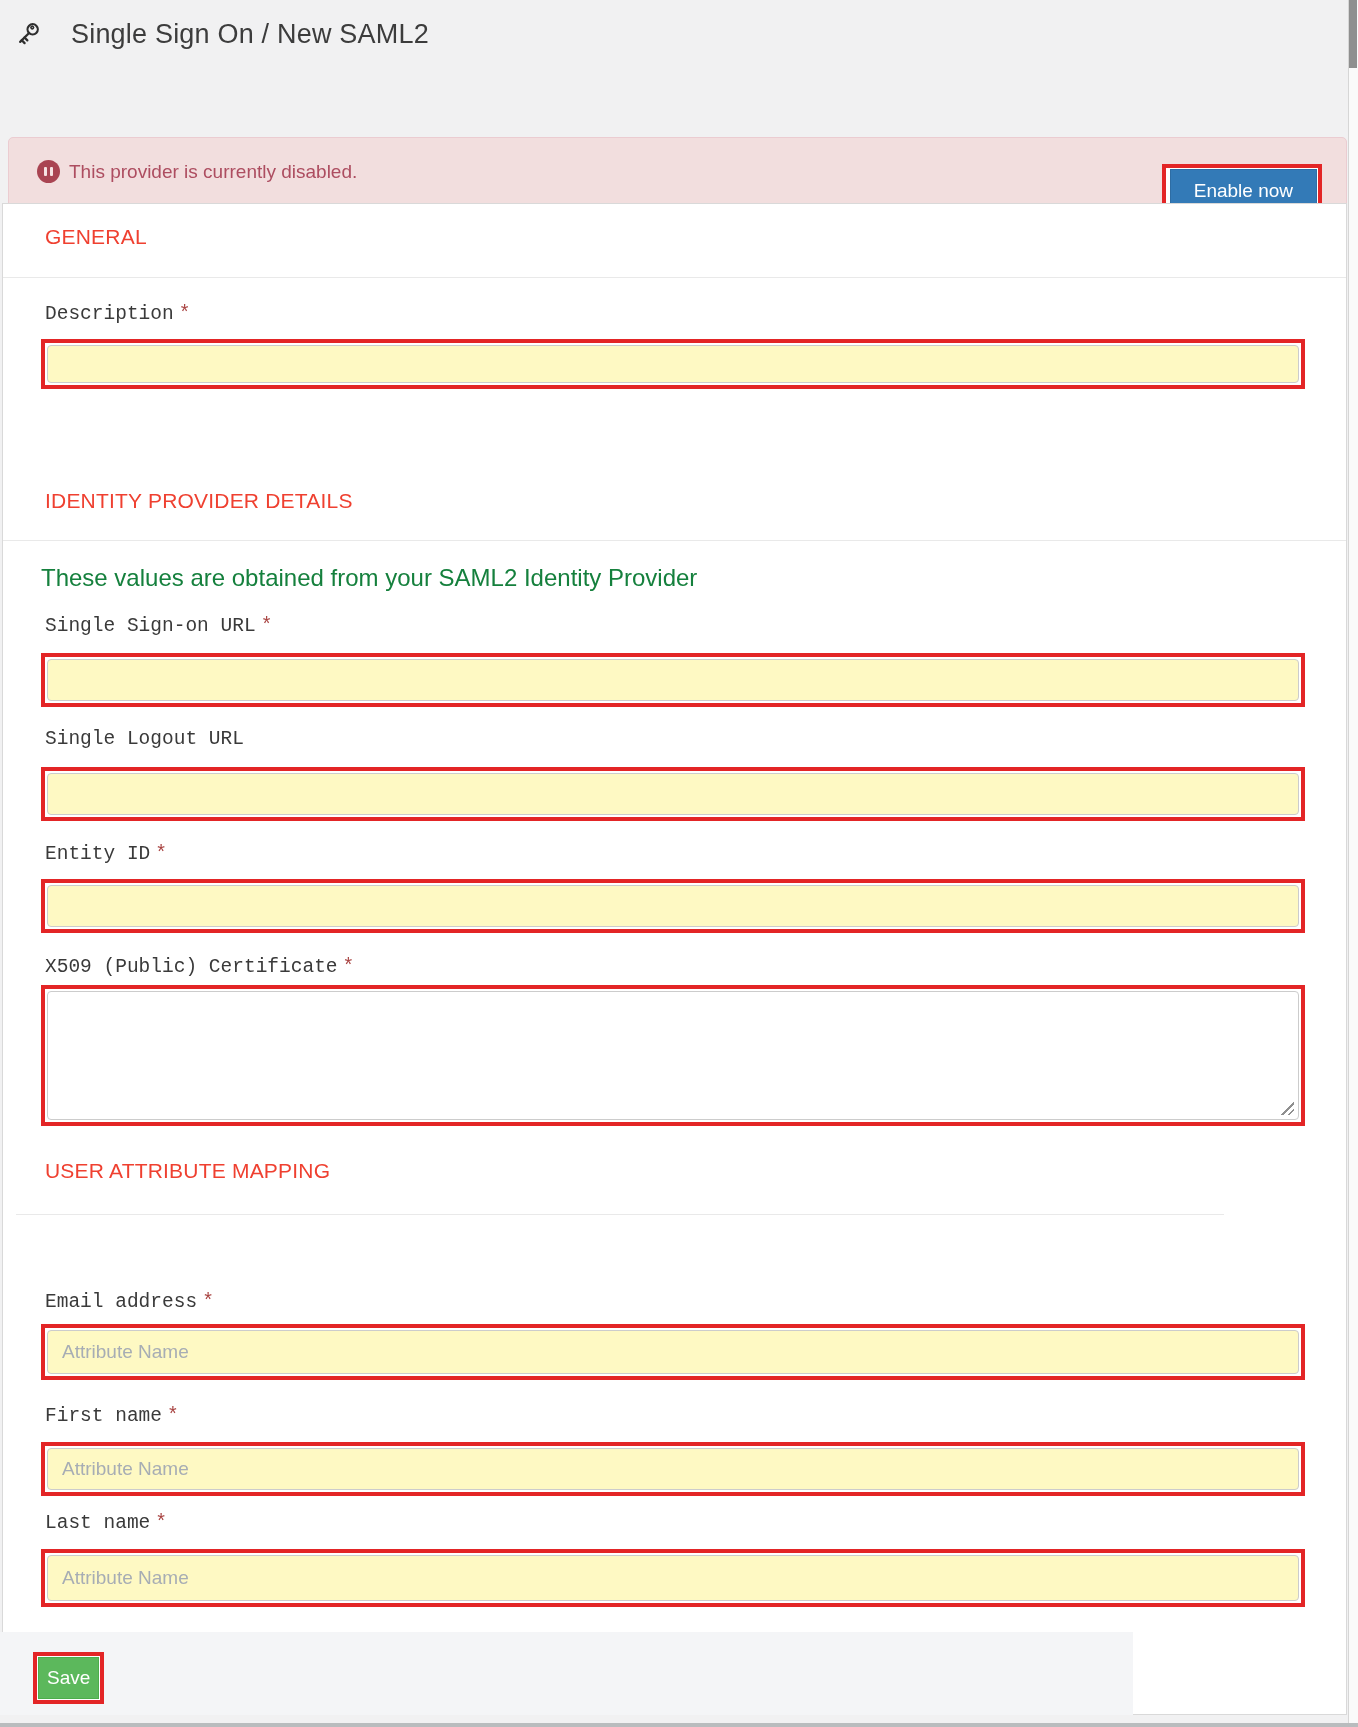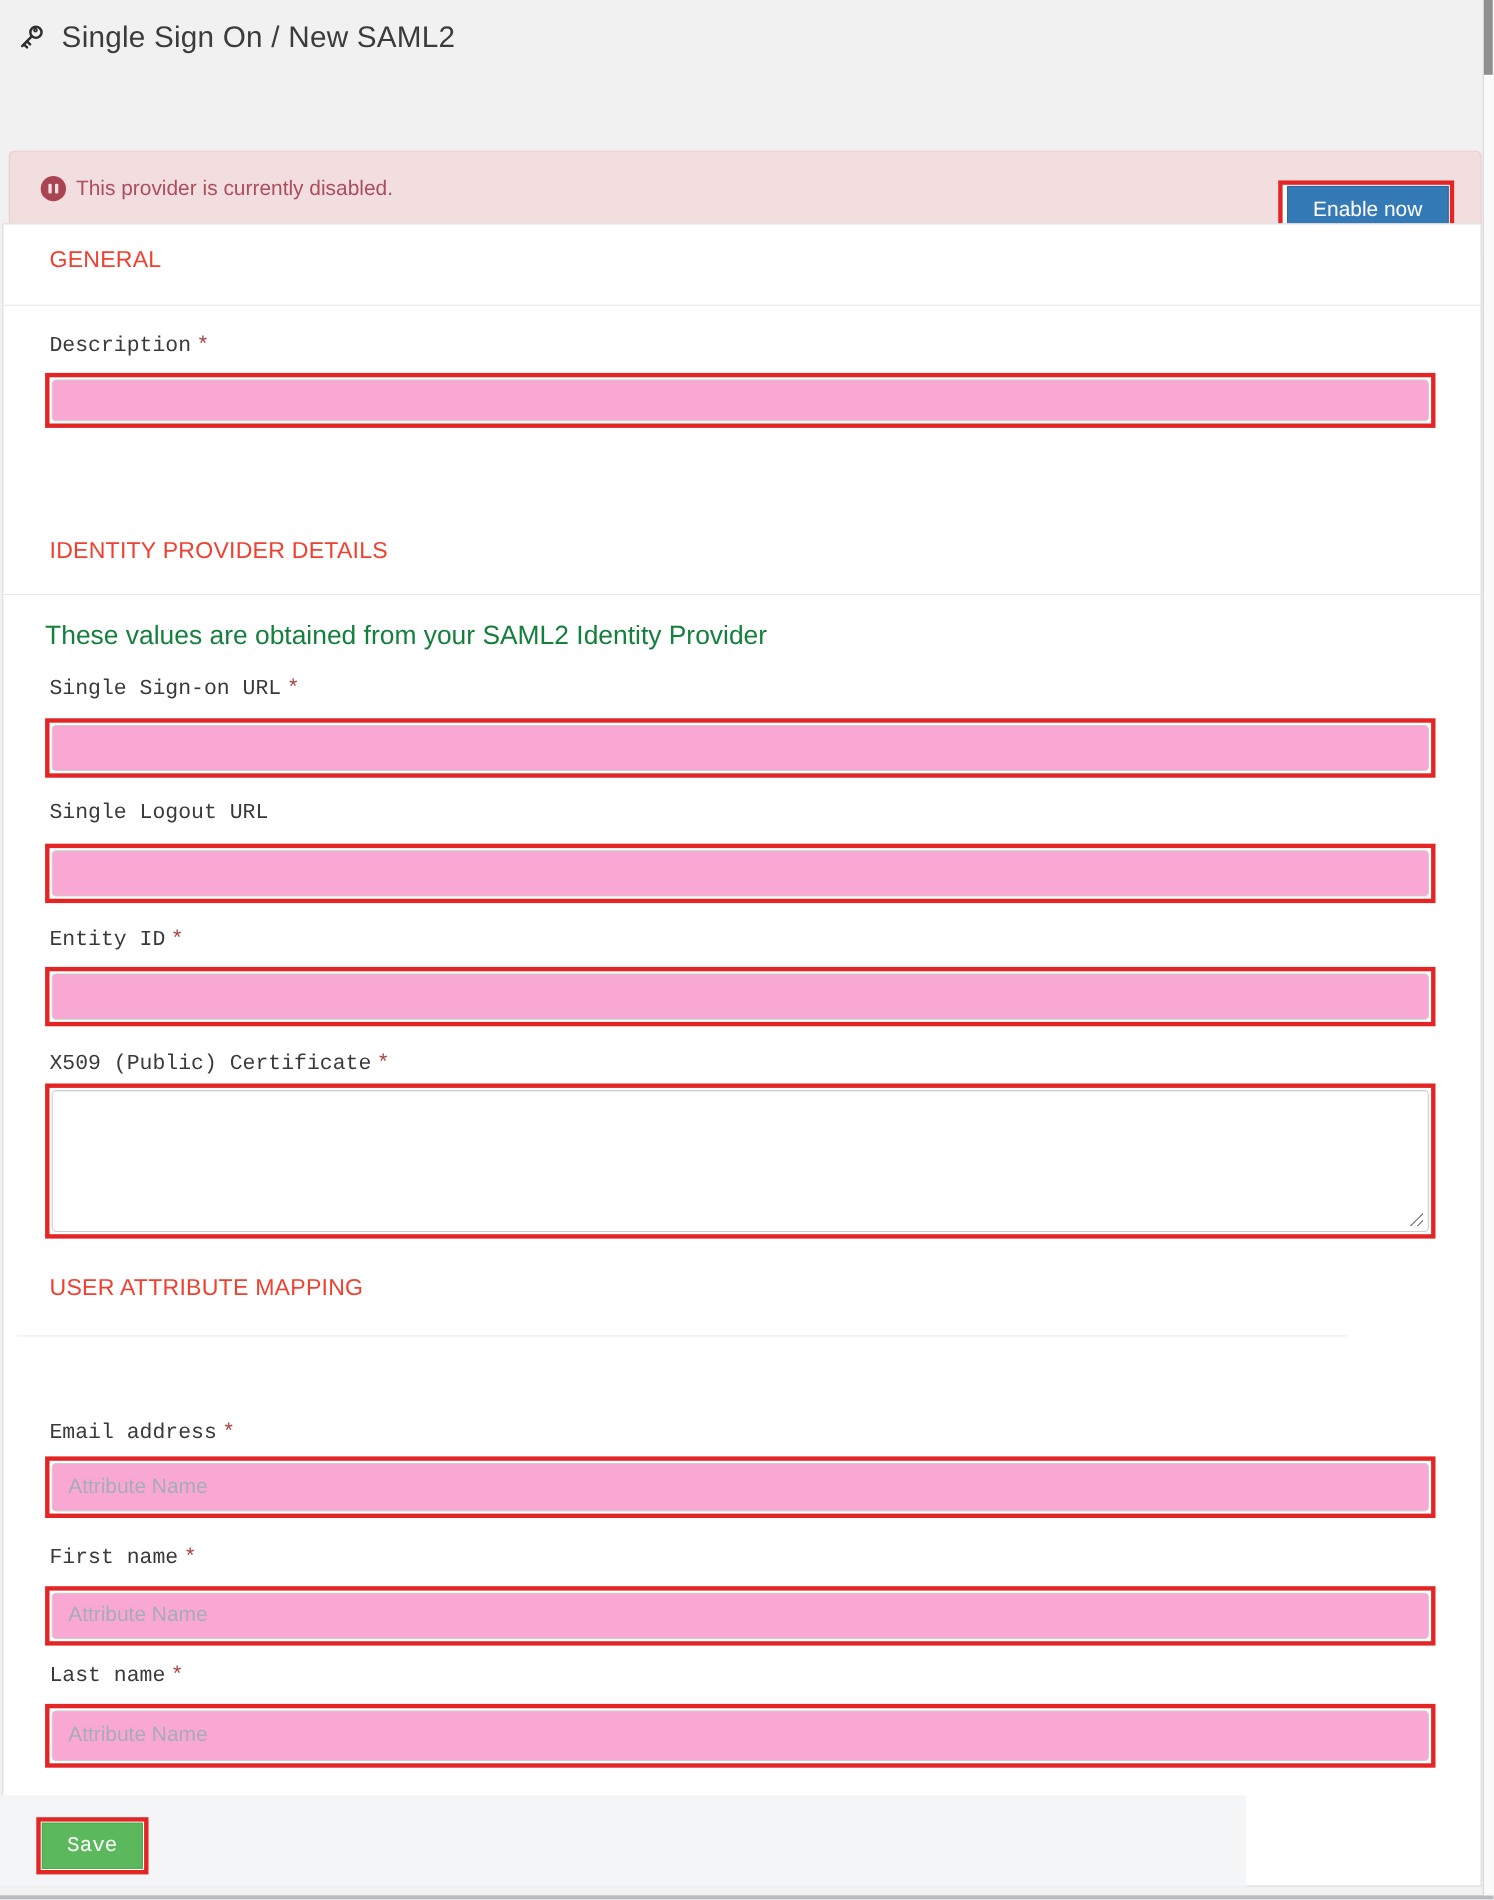--- a/index.html
+++ b/index.html
@@ -1,21 +1,21 @@
 <!DOCTYPE html>
 <html><head>
 <meta charset="utf-8">
 <style>
   html,body { margin:0; padding:0; }
   body { font-family:"Liberation Sans","DejaVu Sans",sans-serif; color:#3a3a3a; }
   .viewport { position:relative; width:1358px; height:1727px; background:#f1f1f2; overflow:hidden; }
 
   
   .header { position:absolute; left:0; top:0; width:100%; height:66px; }
-  .header-inner { display:flex; align-items:center; gap:10px; padding:16px 0 0 10px; }
+  .header-inner { display:flex; align-items:center; gap:25px; padding:16px 0 0 10px; }
   .page-title { font-size:27px; font-weight:400; color:#3c3c3c; letter-spacing:.2px; }
   .key-svg { display:block; }
 
   
   .alert { position:absolute; left:8px; top:97px; width:1339px; height:93px;
            background:#f2dede; border:1px solid #ebccd1; border-radius:5px; box-sizing:border-box;margin-top:40px; }
   .alert-row { display:flex; align-items:center; gap:9px; padding:22px 0 0 28px; }
   .pause-icon { width:23px; height:23px; border-radius:50%; background:#a94452;
                 display:flex; align-items:center; justify-content:center; gap:3px; flex:0 0 auto; }
   .pause-icon .bar { width:3px; height:9px; background:#f6e3e3; border-radius:1px; }
@@ -31,36 +31,36 @@
   .section-heading { left:42px; font-size:21px; font-weight:400; color:#ef4030; letter-spacing:.2px; }
   .hr { left:0; right:0; height:1px; background:#e9e9e9; }
   .hr-inset { left:13px; right:122px; height:1px; background:#e9e9e9; }
   .body-text { left:38px; font-size:24px; color:#15803d; }
   .field-label { left:42px; font-size:19.5px; color:#3a3a3a;font-family:Liberation Mono, monospace; }
   .req { color:#a94442; margin-left:5px; }
 
   .field-box { left:38px; width:1264px; height:54px; border:4px solid #e32526; background:#fff;
                box-sizing:border-box; padding:2px; }
   .text-input { width:100%; height:100%; box-sizing:border-box; border:1px solid #cccccc; border-radius:4px;
-                font-size:19px; font-family:inherit; color:#3a3a3a; padding:0 14px; outline:none; background:#f9a8d4; }
+                font-size:19px; font-family:inherit; color:#3a3a3a; padding:0 14px; outline:none; background:#fef9c3; }
   .text-input::placeholder { color:#a7adb4; }
 
   .area-box { left:38px; width:1264px; height:141px; border:4px solid #e32526; background:#fff;
               box-sizing:border-box; padding:2px; position:absolute; }
   .text-area { width:100%; height:100%; box-sizing:border-box; border:1px solid #cccccc; border-radius:4px;
                font-size:19px; font-family:inherit; color:#3a3a3a; padding:8px 14px; resize:none; outline:none; }
   .resize-grip { position:absolute; right:7px; bottom:7px; width:15px; height:15px;
                  background:repeating-linear-gradient(135deg, rgba(0,0,0,0) 0 3px, #8f8f8f 3px 4.5px);
                  clip-path:polygon(100% 0, 100% 100%, 0 100%); }
 
   
   .footer-strip { position:absolute; left:0; top:1632px; width:1133px; height:83px; background:#f4f5f7; }
   .save-hilite { position:absolute; left:33px; top:20px; border:4px solid #e32526; padding:1px; background:#fff; }
   .btn-save { display:block; background:#5cb85c; border:1px solid #4cae4c; color:#fff; font-size:19px;
-              font-family:Liberation Mono, monospace; padding:9px 22px; cursor:pointer; }
+              font-family:Liberation Sans, sans-serif; padding:9px 8px; cursor:pointer; }
   .bottom-edge { position:absolute; left:0; bottom:0; width:100%; height:4px; background:#b9bcbe; }
 
   
   .scrollbar-track { position:absolute; right:0; top:0; width:10px; height:1723px; background:#fafafa;
                      border-left:1px solid #d6d6d6; box-sizing:border-box; }
   .scrollbar-thumb { position:absolute; right:1px; top:0; width:8px; height:68px; background:#8f8f8f; }
 </style>
 </head>
 <body>
 

